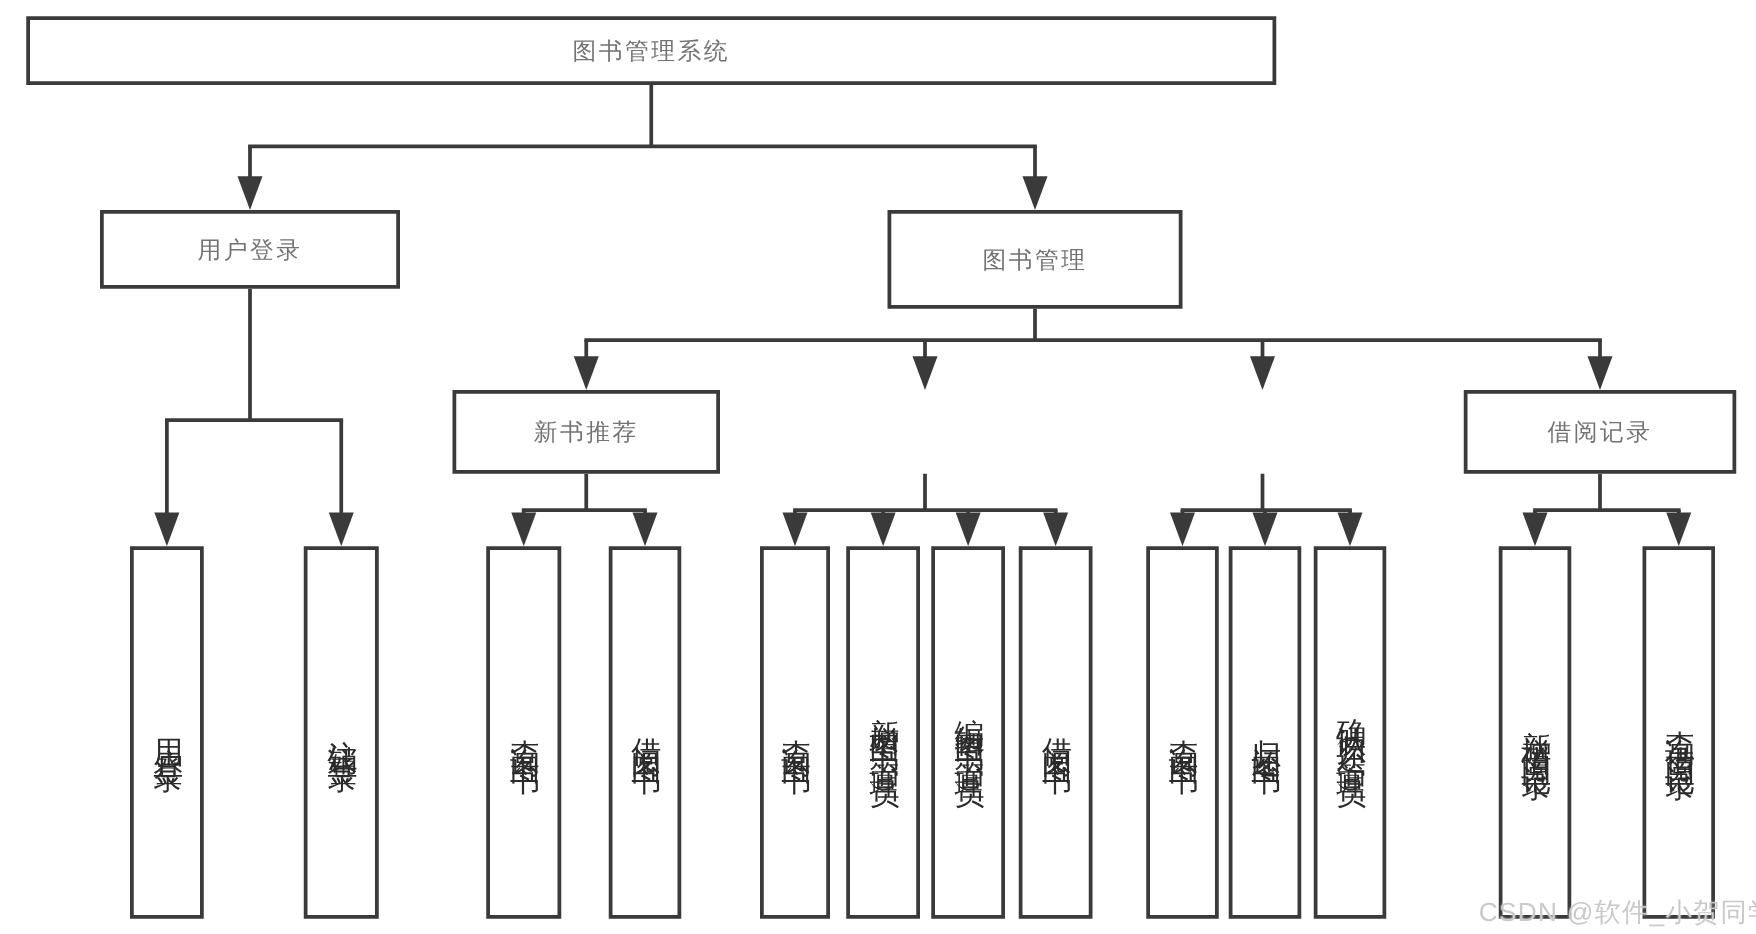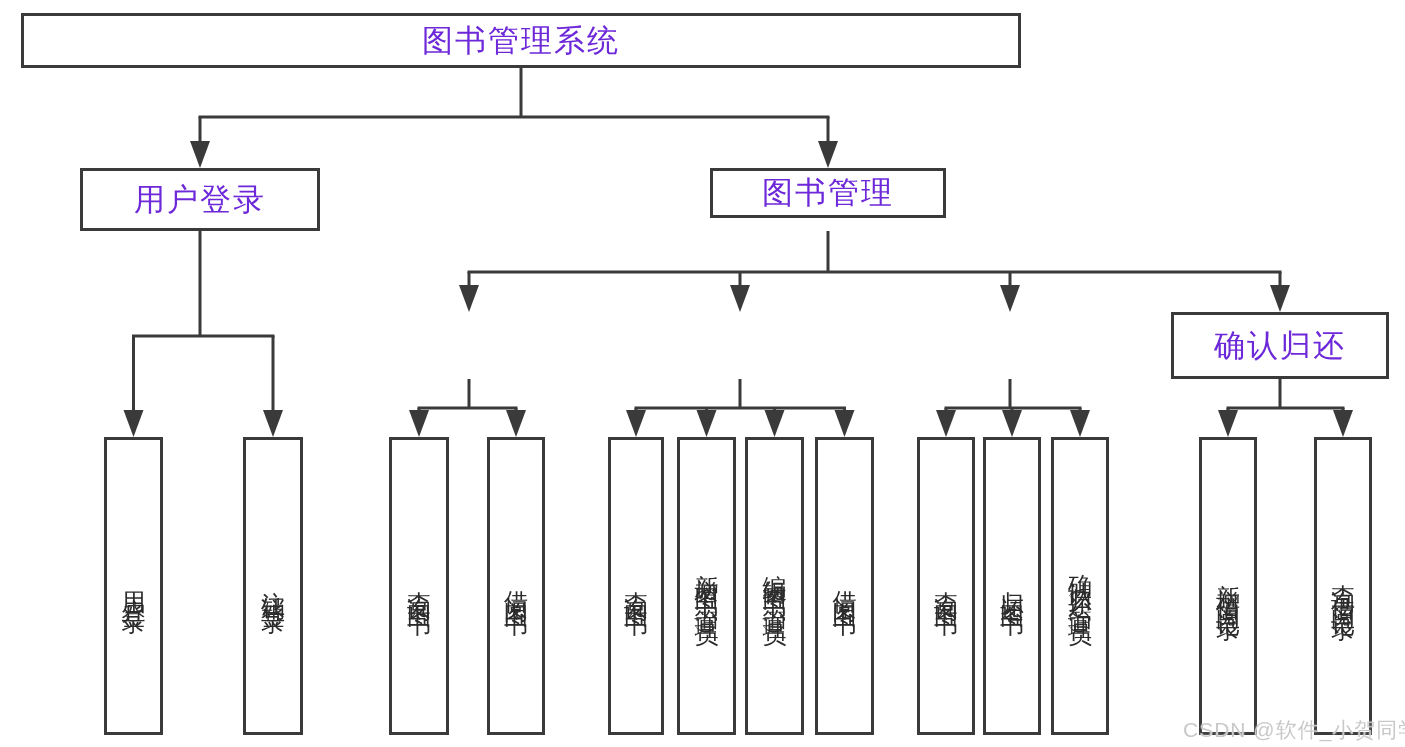--- a/index.html
+++ b/index.html
@@ -20,22 +20,22 @@
     position: absolute;
     box-sizing: border-box;
     background: #ffffff;
     border: 3px solid #3a3a3a;
     display: flex;
     align-items: center;
     justify-content: center;
     z-index: 2;
   }
   .hlabel {
-    font-size: 31px;
-    color: #6d28d9;
+    font-size: 19px;
+    color: #737373;
     letter-spacing: 2px;
     white-space: nowrap;
   }
   .vlabel {
     writing-mode: vertical-lr;
     text-orientation: mixed;
     font-size: 24px;
     letter-spacing: 7px;
     color: #2b2b2b;
     line-height: 1;
@@ -123,26 +123,29 @@
     </g>
   </svg>
 
   <div class="node" style="left:21px; top:13px; width:1000px; height:55px">
     <span class="hlabel">图书管理系统</span>
   </div>
 
   <div class="node" style="left:80px; top:168px; width:240px; height:63px">
     <span class="hlabel">用户登录</span>
   </div>
-  <div class="node" style="left:710px; top:168px; width:236px; height:50px">
+  <div class="node" style="left:710px; top:168px; width:236px; height:79px">
     <span class="hlabel">图书管理</span>
   </div>
 
+  <div class="node" style="left:362px; top:312px; width:214px; height:67px">
+    <span class="hlabel">新书推荐</span>
+  </div>
   <div class="node" style="left:1171px; top:312px; width:218px; height:67px">
-    <span class="hlabel">确认归还</span>
+    <span class="hlabel">借阅记录</span>
   </div>
 
   <div class="node" style="left:104px; top:437px; width:59px; height:298px">
     <span class="vlabel">用户登录</span>
   </div>
   <div class="node" style="left:243px; top:437px; width:60px; height:298px">
     <span class="vlabel">注销登录</span>
   </div>
 
   <div class="node" style="left:389px; top:437px; width:60px; height:298px">

